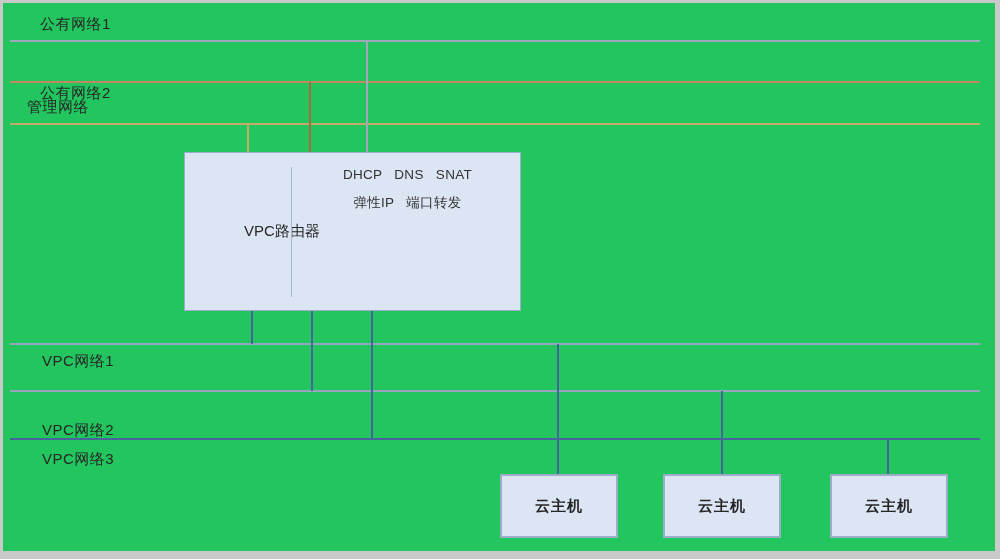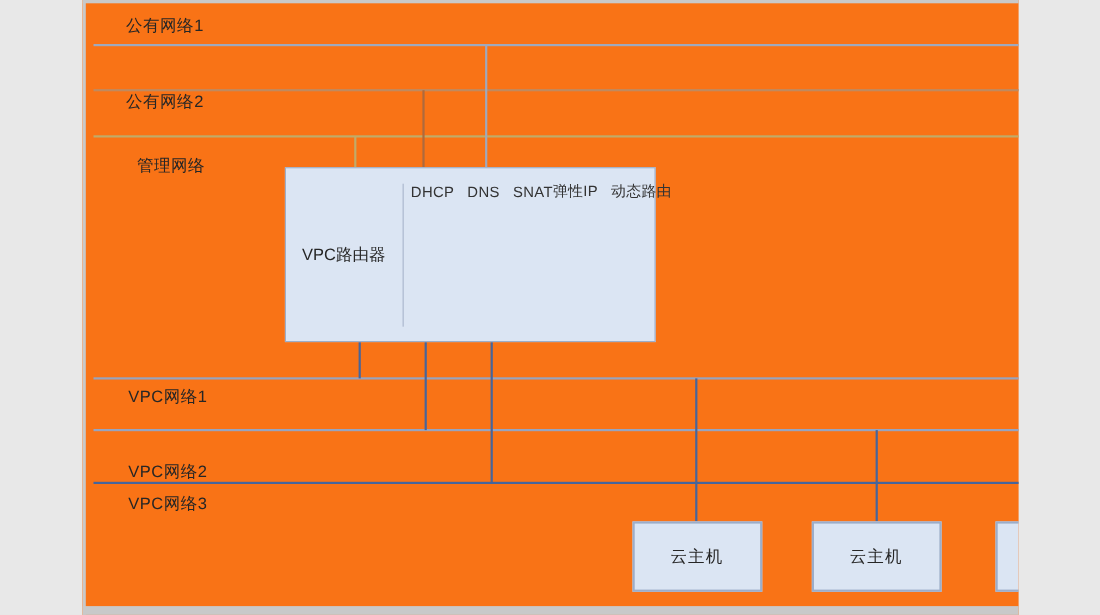--- a/index.html
+++ b/index.html
@@ -1,17 +1,17 @@
 <!DOCTYPE html>
 <html><head>
 <meta charset="utf-8">
 <style>
   html,body{margin:0;padding:0;background:#e8e8e8;}
   .stage{
-    position:relative;width:851px;height:559px;background:#f97316;
+    position:relative;width:1000px;height:559px;background:#22c55e;
     font-family:"Liberation Sans","DejaVu Sans",sans-serif;
     overflow:hidden;margin:0 auto;
   }
   .frame{position:absolute;background:#c9c9c9;}
   .frame.top{left:0;top:0;width:1000px;height:3px;}
   .frame.left{left:0;top:0;width:3px;height:559px;}
   .frame.right{left:995px;top:0;width:5px;height:559px;}
   .frame.bottom{left:0;top:551px;width:1000px;height:8px;}
 
   .hline{position:absolute;left:10px;width:970px;height:2px;}
@@ -32,51 +32,51 @@
   .v-h1{left:557px;top:344px;height:130px;background:#46659c;}
   .v-h2{left:721px;top:391px;height:83px;background:#46659c;}
   .v-h3{left:887px;top:439px;height:35px;background:#46659c;}
 
   .netlabel{
     position:absolute;font-size:15px;color:#262626;letter-spacing:.5px;
     white-space:nowrap;line-height:19px;
   }
   .nl-pub1{left:40px;top:14px;}
   .nl-pub2{left:40px;top:55px;margin-top:28px;}
-  .nl-mgmt{left:50px;top:97px;margin-top:44px;}
+  .nl-mgmt{left:27px;top:97px;}
   .nl-vpc1{left:42px;top:351px;}
   .nl-vpc2{left:42px;top:420px;}
   .nl-vpc3{left:42px;top:449px;text-align:right;}
 
   .router{
     position:absolute;left:184px;top:152px;width:337px;height:159px;
     background:#dbe5f3;border:1.5px solid #9cadc9;box-sizing:border-box;
   }
   .router-label{
     position:absolute;left:0;top:0;width:106px;height:100%;
     display:flex;align-items:center;justify-content:center;
-    font-size:15px;color:#262626;
+    font-size:15px;color:#262626;padding-left:44px;
   }
   .router-divider{
     position:absolute;left:106px;top:14px;width:1px;height:130px;background:#a9b5cb;
   }
   .router-features{
     position:absolute;left:114px;top:7px;right:4px;
-    display:flex;align-items:center;
+    display:flex;flex-direction:column;align-items:center;
   }
   .feature-row{
     height:28.8px;display:flex;align-items:center;
     font-size:13.5px;color:#333333;white-space:pre;letter-spacing:.3px;
   }
 
   .host{
     position:absolute;top:474px;width:118px;height:64px;
     background:#dbe5f3;border:2px solid #9cadc9;box-sizing:border-box;
     display:flex;align-items:center;justify-content:center;
-    font-size:15px;color:#262626;letter-spacing:1px;
+    font-size:15px;color:#262626;letter-spacing:1px;font-weight:bold;
   }
   .host1{left:500px;}
   .host2{left:663px;}
   .host3{left:830px;}
 </style>
 </head>
 <body>
 
 <div class="stage">
 
@@ -109,21 +109,21 @@
 
   <div class="vline v-h1"></div>
   <div class="vline v-h2"></div>
   <div class="vline v-h3"></div>
 
   <div class="router">
     <div class="router-label">VPC路由器</div>
     <div class="router-divider"></div>
     <div class="router-features">
       <div class="feature-row">DHCP   DNS   SNAT</div>
-      <div class="feature-row">弹性IP   动态路由</div>
+      <div class="feature-row">弹性IP   端口转发</div>
     </div>
   </div>
 
   <div class="host host1">云主机</div>
   <div class="host host2">云主机</div>
   <div class="host host3">云主机</div>
 
 </div>
 
 </body></html>

